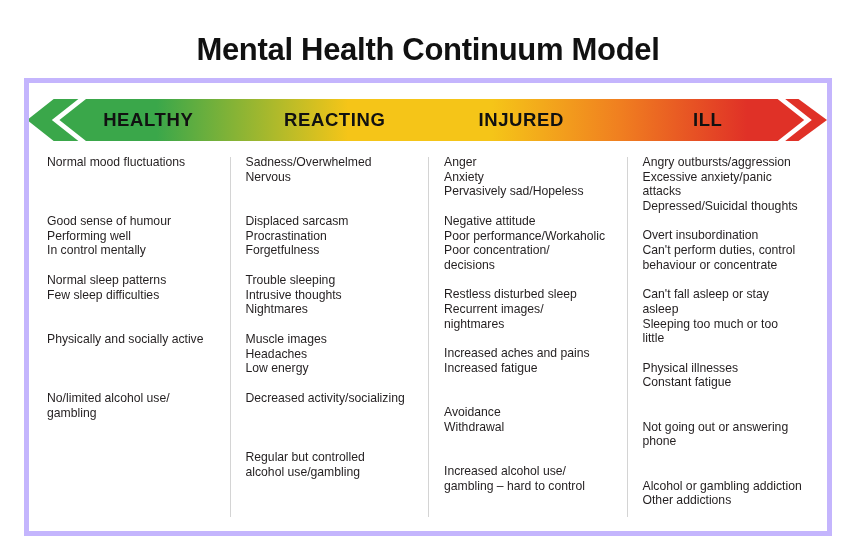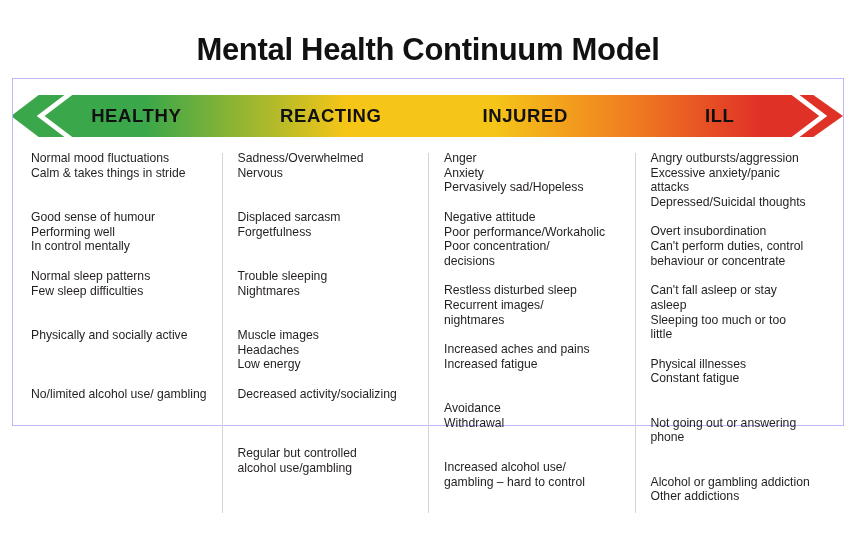--- a/index.html
+++ b/index.html
@@ -24,24 +24,24 @@
     text-align: center;
     font-size: 31px;
     font-weight: bold;
     letter-spacing: -0.3px;
     padding-top: 32px;
     padding-bottom: 10px;
     color: #111111;
   }
   .chart-frame {
     position: relative;
-    margin: 0 12px;
-    border: 1px solid #c4b5fd;
+    margin: 0 24px;
+    border: 5px solid #c4b5fd;
     box-sizing: border-box;
-    height: 348px;
+    height: 458px;
     background: #ffffff;
   }
   
   .banner {
     position: relative;
     height: 46px;
     margin-top: 14px;
   }
   .banner-svg {
     position: absolute;
@@ -140,21 +140,20 @@
         <div class="banner-label">INJURED</div>
         <div class="banner-label last">ILL</div>
       </div>
     </div>
 
     <div class="grid">
 
       <div class="col">
         <div class="cell">
           <span class="line">Normal mood fluctuations</span>
-          <span class="line">Calm &amp; takes things in stride</span>
         </div>
         <div class="cell">
           <span class="line">Good sense of humour</span>
           <span class="line">Performing well</span>
           <span class="line">In control mentally</span>
         </div>
         <div class="cell">
           <span class="line">Normal sleep patterns</span>
           <span class="line">Few sleep difficulties</span>
         </div>
@@ -166,24 +165,26 @@
         </div>
       </div>
 
       <div class="col">
         <div class="cell">
           <span class="line">Sadness/Overwhelmed</span>
           <span class="line">Nervous</span>
         </div>
         <div class="cell">
           <span class="line">Displaced sarcasm</span>
+          <span class="line">Procrastination</span>
           <span class="line">Forgetfulness</span>
         </div>
         <div class="cell">
           <span class="line">Trouble sleeping</span>
+          <span class="line">Intrusive thoughts</span>
           <span class="line">Nightmares</span>
         </div>
         <div class="cell">
           <span class="line">Muscle images</span>
           <span class="line">Headaches</span>
           <span class="line">Low energy</span>
         </div>
         <div class="cell">
           <span class="line">Decreased activity/socializing</span>
         </div>

